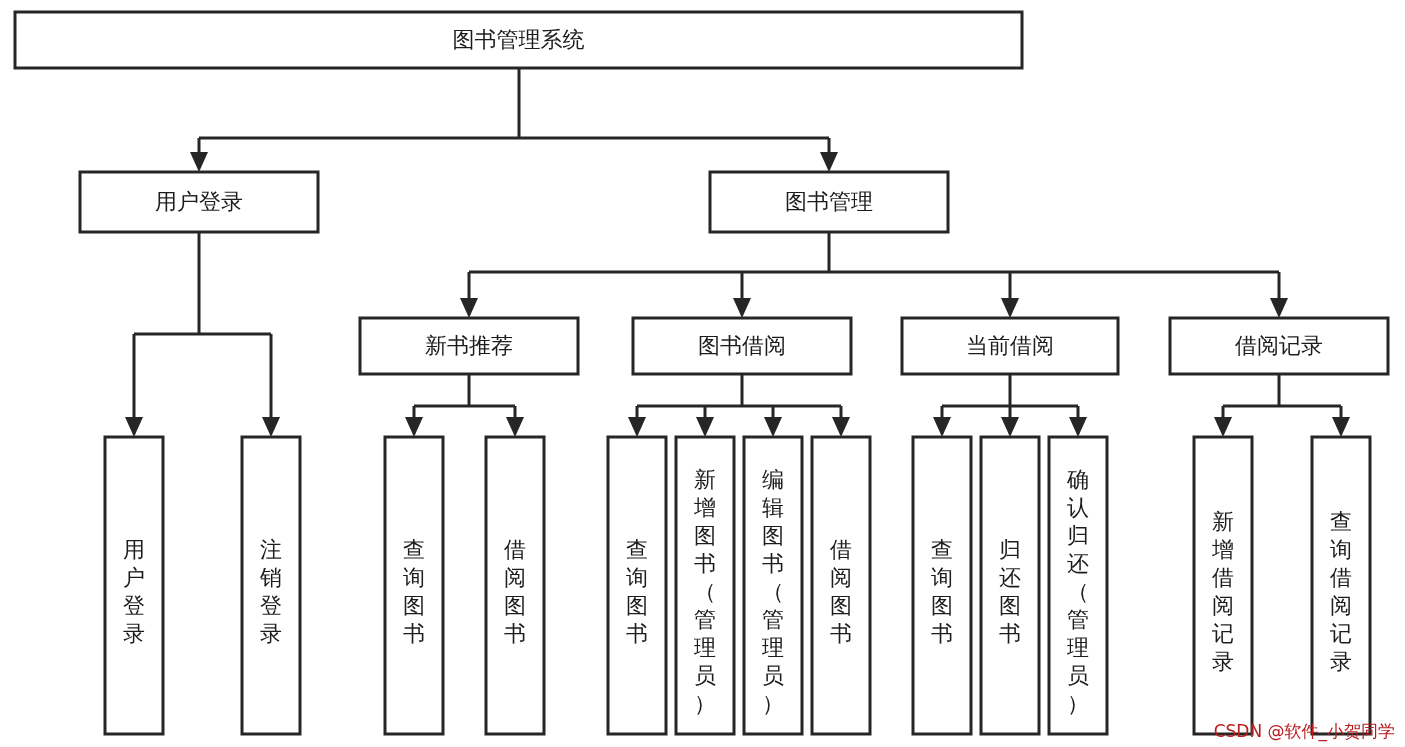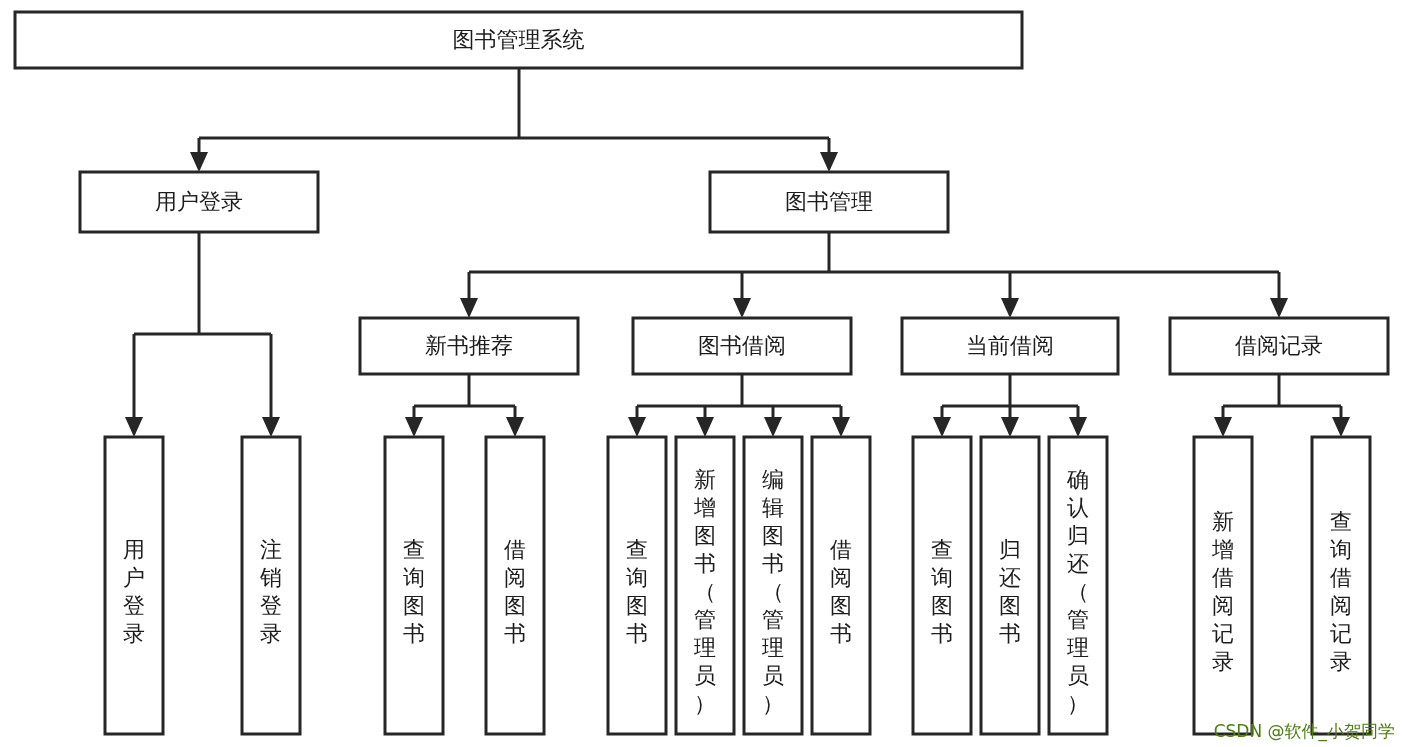--- a/index.html
+++ b/index.html
@@ -48,21 +48,21 @@
     fill: #1c1c1c;
     text-anchor: middle;
     dominant-baseline: middle;
   }
   .watermark {
     position: absolute;
     right: 10px;
     bottom: 4px;
     font-family: "DejaVu Sans", "Liberation Sans", sans-serif;
     font-size: 17px;
-    color: #4d7c0f;
+    color: #b91c1c;
     white-space: nowrap;
     user-select: none;
   }
 </style>
 </head>
 <body>
 
 <div id="diagram-root">
   <svg class="flow" viewBox="0 0 1405 747">
     <g id="connector-layer">

